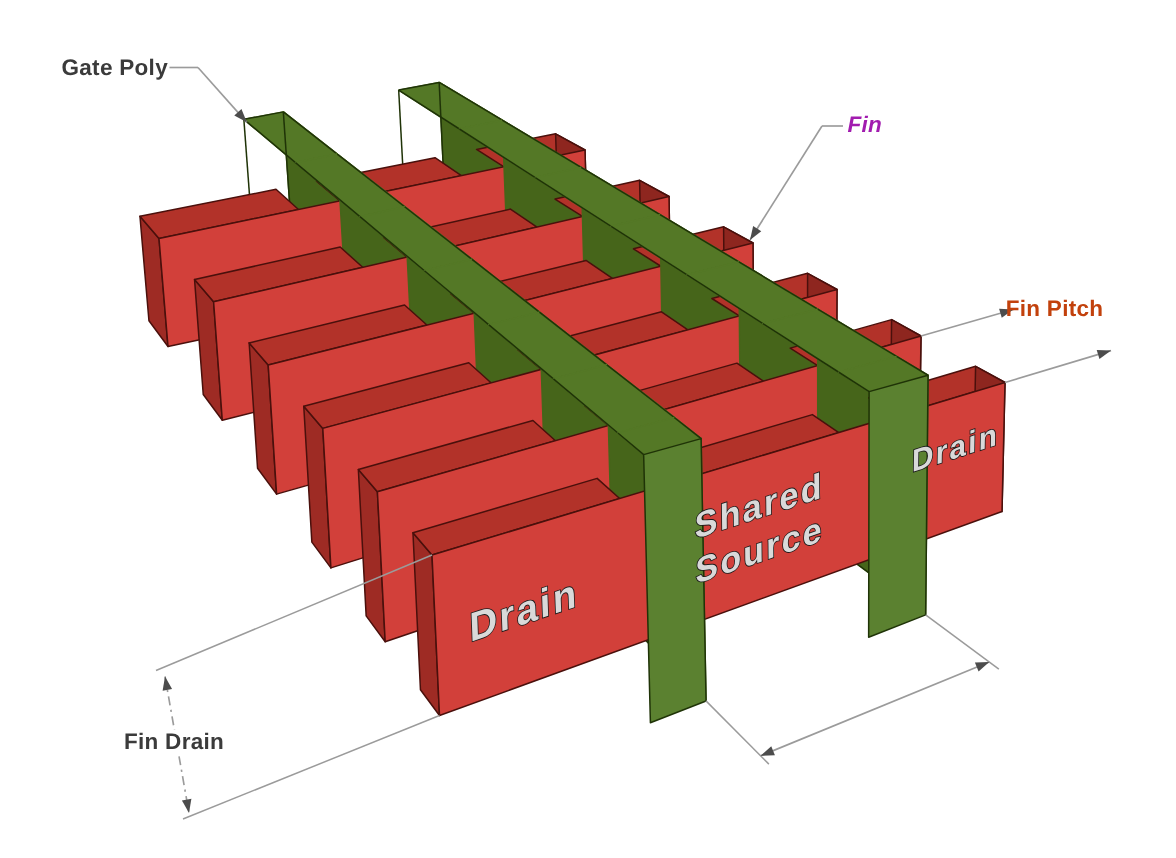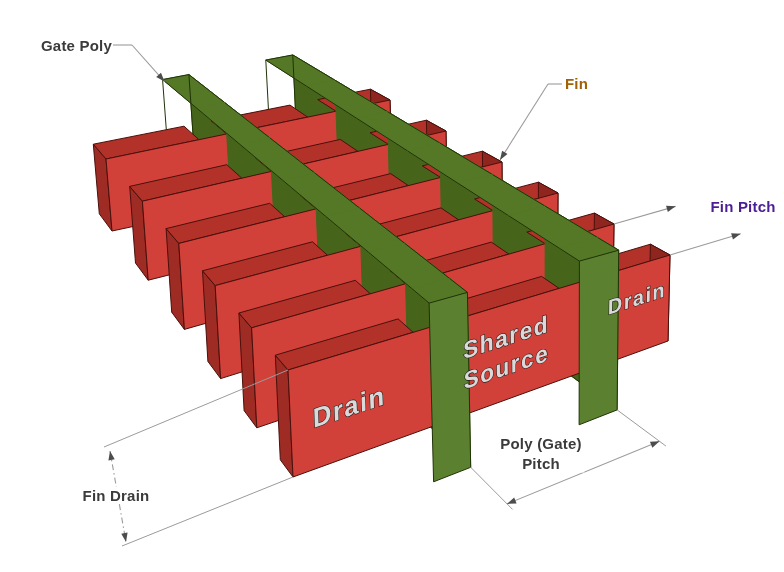--- a/index.html
+++ b/index.html
@@ -156,23 +156,19 @@
       <polygon points="126,542 121.28983364453339,533.6901063241561 127.5931445025843,532.5818318875757" fill="#4c4c4c"></polygon>
       <line x1="470.65465454545455" y1="467.26536363636365" x2="512.5823" y2="509.42463636363635" stroke="#9b9b9b" stroke-width="1"></line>
       <line x1="617.0940945454546" y1="409.8751636363636" x2="665.9031600000001" y2="446.0228363636363" stroke="#9b9b9b" stroke-width="1"></line>
       <line x1="507.0655045454546" y1="503.87736363636367" x2="659.4809145454547" y2="441.26656363636357" stroke="#9b9b9b" stroke-width="1.1"></line>
       <polygon points="507.0655045454546,503.87736363636367 514.1745266434893,497.497567024429 516.6063932839945,503.4175353218778" fill="#4c4c4c"></polygon>
       <polygon points="659.4809145454547,441.26656363636357 652.3718924474199,447.64636024829827 649.9400258069147,441.72639195084946" fill="#4c4c4c"></polygon>
     </svg>
 
   <div class="lbl" id="lbl-gate-poly" style="color: rgb(59, 59, 59);">Gate Poly</div>
 
-  <div class="lbl" id="lbl-fin" style="color: #a16207;">Fin</div>
+  <div class="lbl" id="lbl-fin" style="color: #a21caf; font-style: italic;">Fin</div>
 
-  <div class="lbl" id="lbl-fin-pitch" style="color: #4c1d95; margin-left: 40px;">Fin Pitch</div>
+  <div class="lbl" id="lbl-fin-pitch" style="color: #c2410c;">Fin Pitch</div>
 
   <div class="lbl" id="lbl-fin-height" style="color: rgb(59, 59, 59);">Fin Drain</div>
 
-  <div class="lbl" id="lbl-poly-pitch" style="color: rgb(59, 59, 59);">
-    <div>Poly (Gate)</div>
-    <div>Pitch</div>
-  </div>
 </div>
 
 </body></html>

